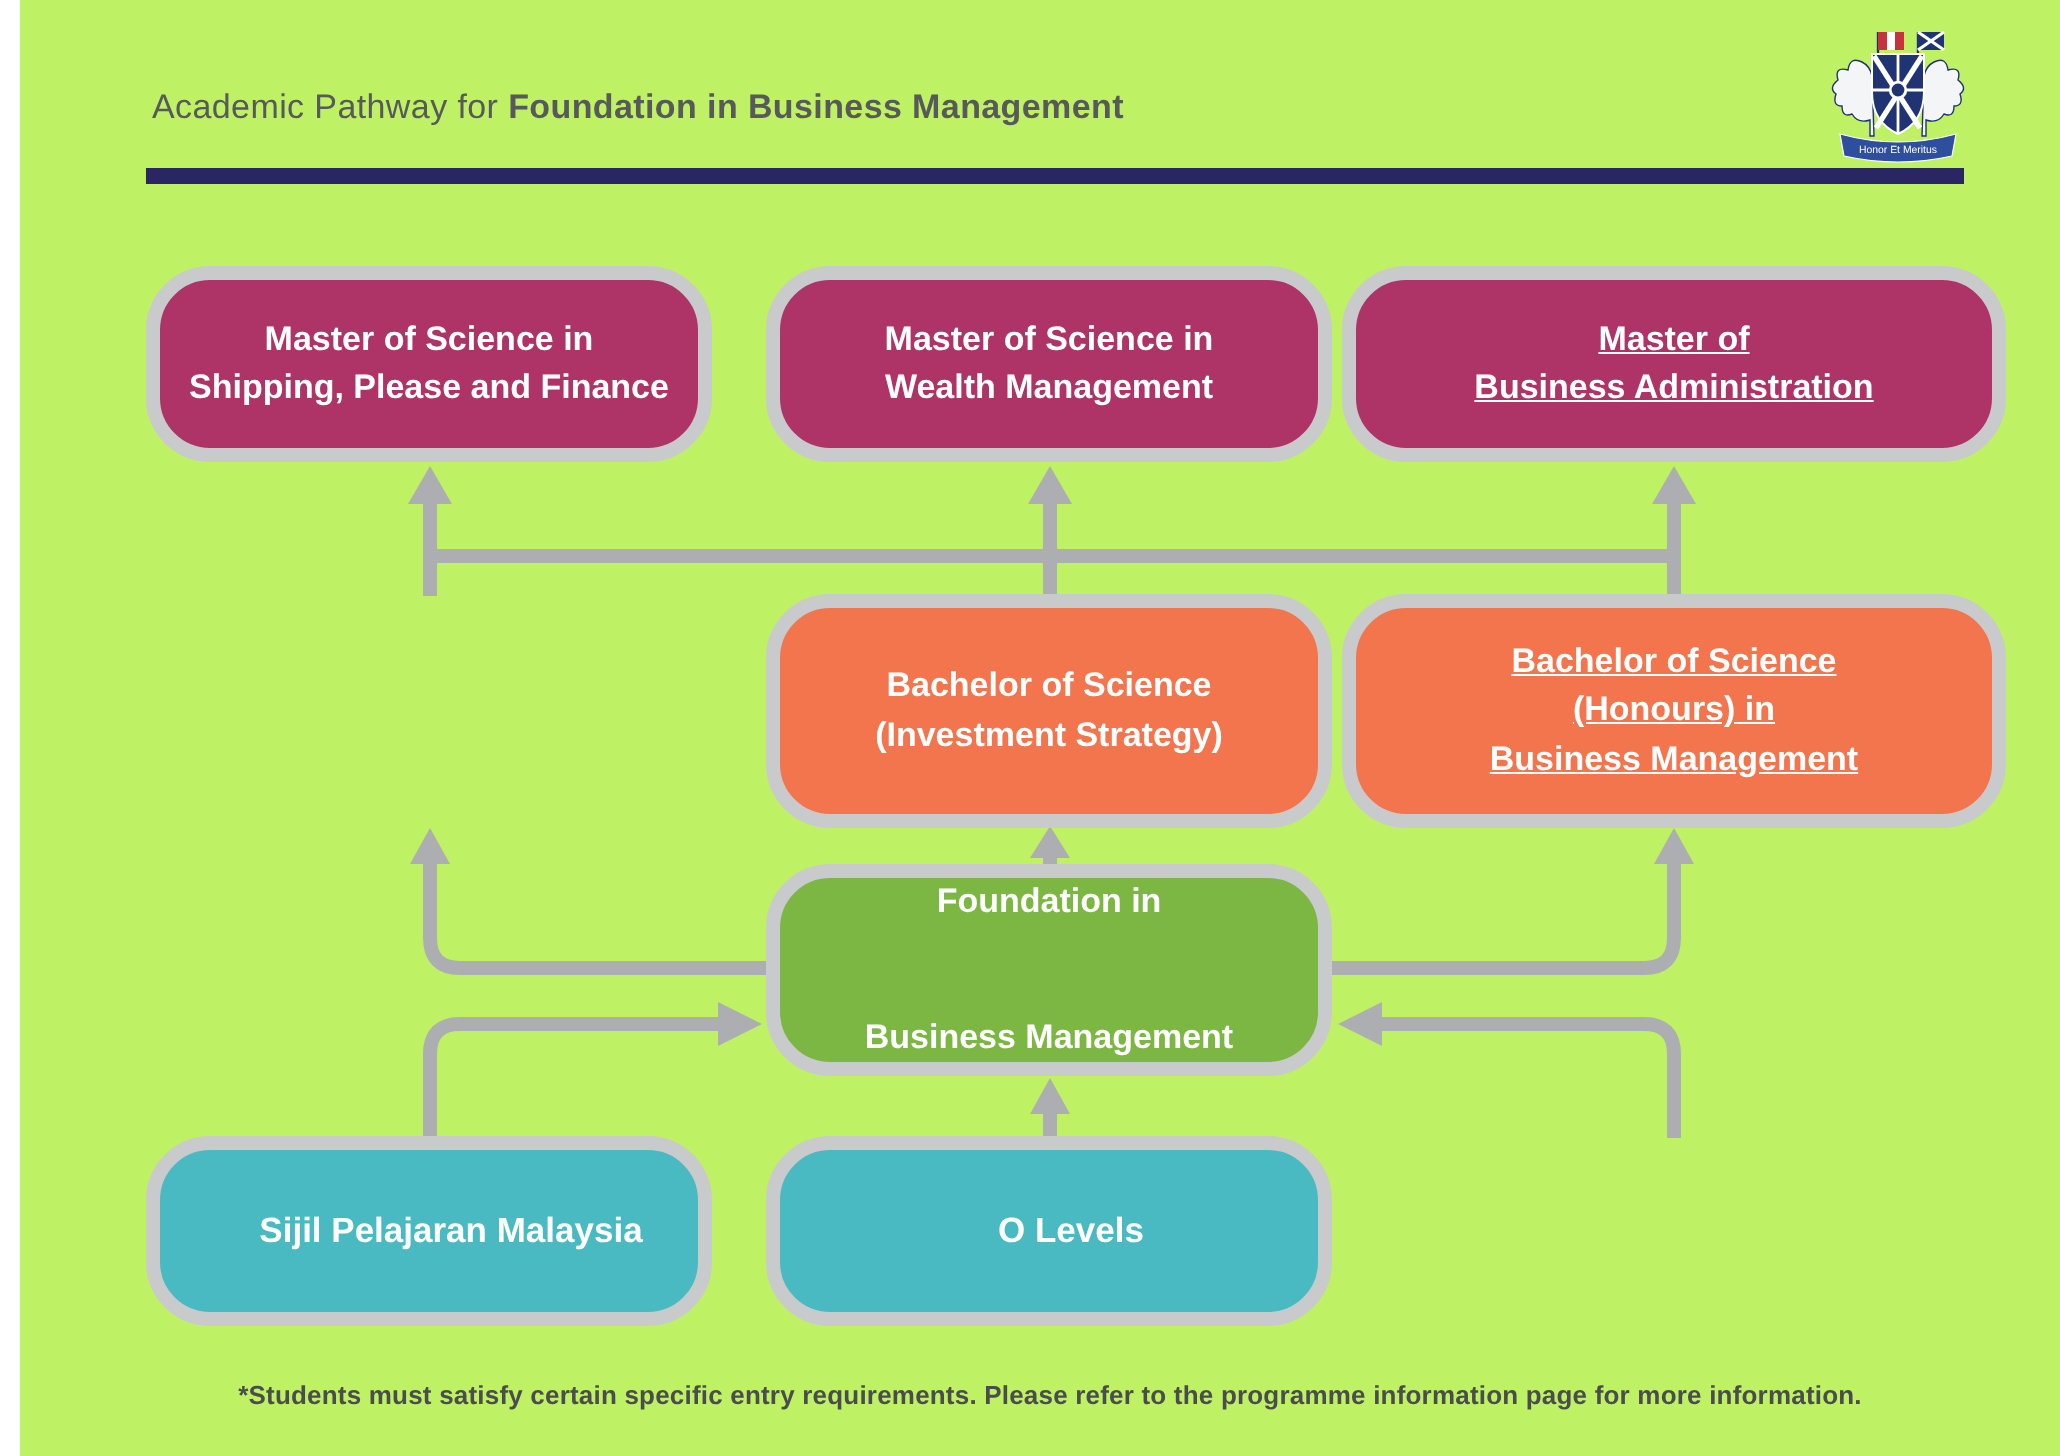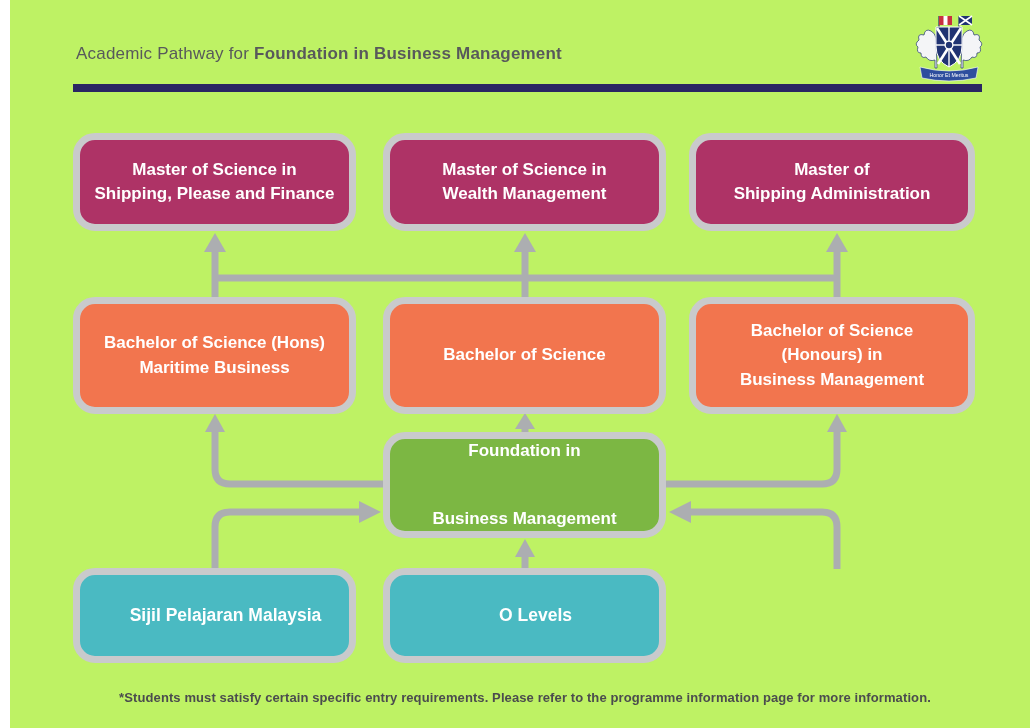--- a/index.html
+++ b/index.html
@@ -23,32 +23,32 @@
     position:absolute; left:63px; top:84px; width:909px; height:8px;
     background:var(--navy);
   }
   .logo{position:absolute; left:898px; top:12px; width:82px; height:70px;}
   
   .arrows{position:absolute; left:0; top:0; width:1030px; height:728px; pointer-events:none;}
   .arrows path{fill:none; stroke:var(--arrow); stroke-width:7;}
   .arrows polygon{fill:var(--arrow);}
   
   .node{
-    position:absolute; border:7px solid var(--ring); border-radius:22px;
+    position:absolute; border:7px solid var(--ring); border-radius:32px;
     display:flex; flex-direction:column; align-items:center; justify-content:center;
     text-align:center; color:#ffffff; font-weight:700; font-size:17px; line-height:1.42;
     padding:4px 10px;
   }
   .node.magenta{background:var(--magenta);}
   .node.orange{background:var(--orange);}
   .node.green{background:var(--green);gap:44px;}
   .node.teal{background:var(--teal); font-size:17.5px;padding-left:32px;}
   .col1{left:63px; width:283px;}
   .col2{left:373px; width:283px;}
-  .col3{left:679px; width:286px;}
+  .col3{left:661px; width:332px;text-decoration:underline;}
   .row-masters{top:133px; height:98px;}
   .row-bachelors{top:297px; height:117px;}
   .row-foundation{top:432px; height:106px;}
   .row-entries{top:568px; height:95px;}
   
   .footnote{
     position:absolute; left:0; top:690px; width:1030px; text-align:center;
     font-size:13px; font-weight:700; color:var(--footnote); letter-spacing:.1px;
   }
 </style>
@@ -125,29 +125,26 @@
   <div class="node magenta col1 row-masters">
     <div>Master of Science in</div>
     <div>Shipping, Please and Finance</div>
   </div>
   <div class="node magenta col2 row-masters">
     <div>Master of Science in</div>
     <div>Wealth Management</div>
   </div>
   <div class="node magenta col3 row-masters">
     <div>Master of</div>
-    <div>Shipping Administration</div>
+    <div>Business Administration</div>
   </div>
 
-  <div class="node orange col1 row-bachelors">
-    <div>Bachelor of Science (Hons)</div>
-    <div>Maritime Business</div>
-  </div>
   <div class="node orange col2 row-bachelors">
     <div>Bachelor of Science</div>
+    <div>(Investment Strategy)</div>
   </div>
   <div class="node orange col3 row-bachelors">
     <div>Bachelor of Science</div>
     <div>(Honours) in</div>
     <div>Business Management</div>
   </div>
 
   <div class="node green col2 row-foundation">
     <div>Foundation in</div>
     <div>Business Management</div>

